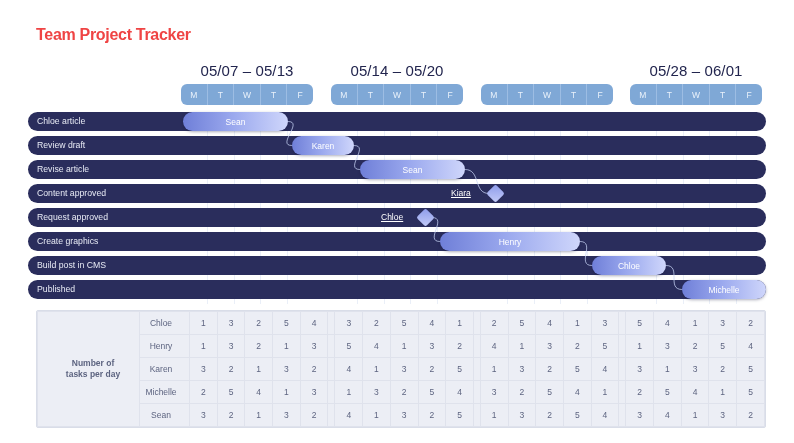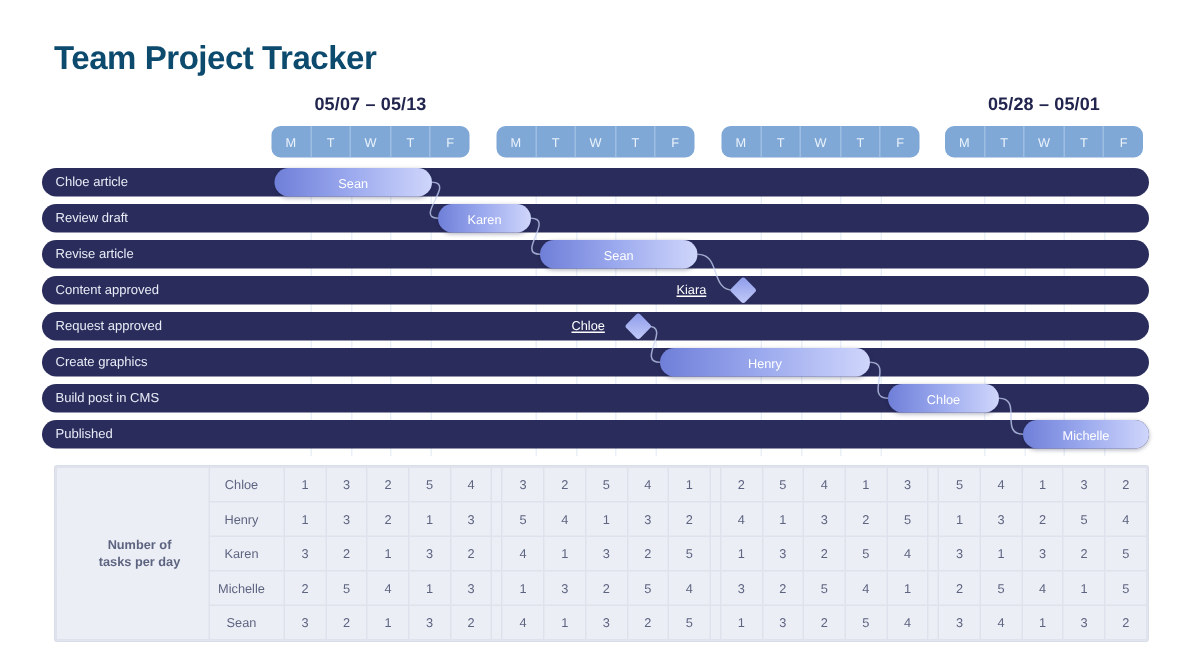--- a/index.html
+++ b/index.html
@@ -8,39 +8,39 @@
     background: #ffffff;
     font-family: "Liberation Sans", sans-serif;
     overflow: hidden;
   }
   #root { position: relative; width: 794px; height: 443px; }
 
   
   .page-title {
     position: absolute;
     left: 36px; top: 26px;
-    font-size: 22px;
+    font-size: 16px;
     font-weight: bold;
-    color: #0c4a6e;
+    color: #ef4444;
     letter-spacing: -0.3px;
   }
 
   
   .weeks { position: absolute; left: 0; top: 62px; width: 794px; height: 50px; }
   .week {
     position: absolute;
     top: 0;
     height: 50px;
   }
   .week-label {
     position: absolute;
     top: 0; left: 0; width: 100%;
     text-align: center;
-    font-size: 12px;
-    font-weight: 700;
+    font-size: 15px;
+    font-weight: 400;
     color: #22254e;
     letter-spacing: 0.1px;
   }
   .week-days {
     position: absolute;
     top: 22px; left: 0;
     width: 100%; height: 21px;
     display: flex;
     background: #7fa8d6;
     border-radius: 6px;
@@ -172,39 +172,40 @@
         <div class="week-label">05/07 – 05/13</div>
         <div class="week-days">
           <div class="day-cell">M</div>
           <div class="day-cell">T</div>
           <div class="day-cell">W</div>
           <div class="day-cell">T</div>
           <div class="day-cell">F</div>
         </div>
       </div>
       <div class="week" style="left: 331px; width: 132px;">
+        <div class="week-label">05/14 – 05/20</div>
         <div class="week-days">
           <div class="day-cell">M</div>
           <div class="day-cell">T</div>
           <div class="day-cell">W</div>
           <div class="day-cell">T</div>
           <div class="day-cell">F</div>
         </div>
       </div>
       <div class="week" style="left: 481px; width: 132px;">
         <div class="week-days">
           <div class="day-cell">M</div>
           <div class="day-cell">T</div>
           <div class="day-cell">W</div>
           <div class="day-cell">T</div>
           <div class="day-cell">F</div>
         </div>
       </div>
       <div class="week" style="left: 630px; width: 132px;">
-        <div class="week-label">05/28 – 05/01</div>
+        <div class="week-label">05/28 – 06/01</div>
         <div class="week-days">
           <div class="day-cell">M</div>
           <div class="day-cell">T</div>
           <div class="day-cell">W</div>
           <div class="day-cell">T</div>
           <div class="day-cell">F</div>
         </div>
       </div>
     </div>
 

